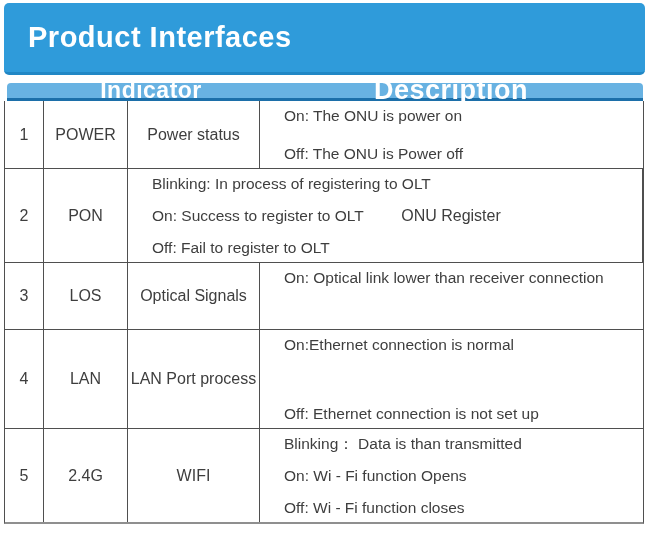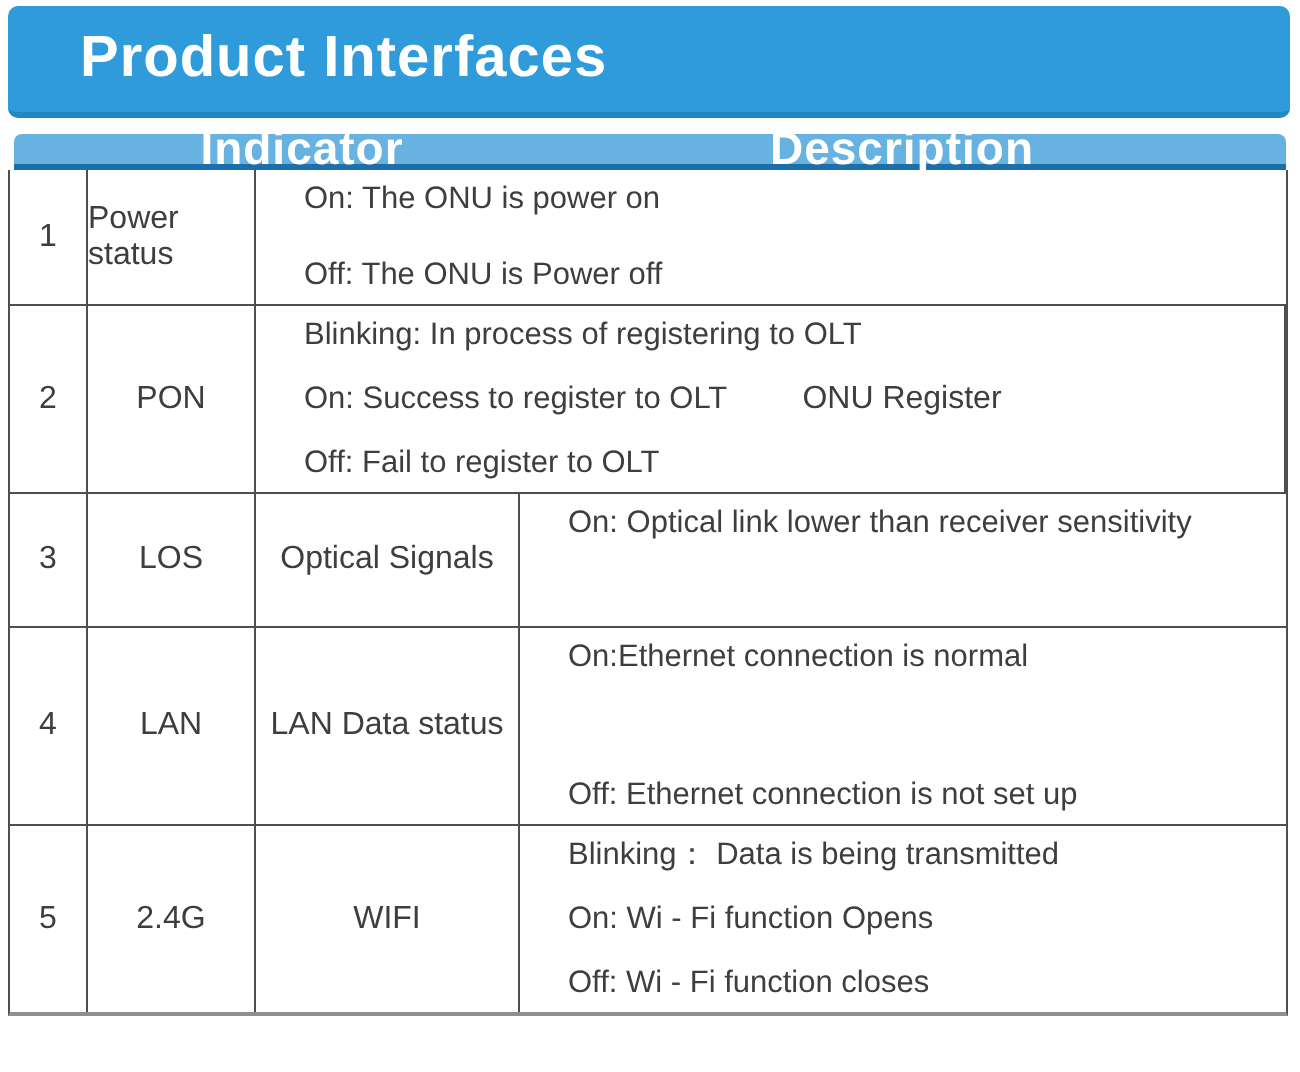--- a/index.html
+++ b/index.html
@@ -11,27 +11,27 @@
     --grid_line:#4F4F4F;
     --table_bottom:#8F8F8F;
     --white:#FFFFFF;
   }
   *{box-sizing:border-box;margin:0;padding:0;}
   html,body{width:650px;height:536px;background:#fff;overflow:hidden;}
   body{font-family:"Liberation Sans","DejaVu Sans",sans-serif;color:var(--text);}
 
   .title-bar{
     margin:3px 5px 0 4px;
-    height:56px;
+    height:72px;
     background:var(--title_bg);
     border-bottom:3px solid var(--title_edge);
     border-radius:5px;
     display:flex;
     align-items:center;
-    padding-left:36px;
+    padding-left:24px;
   }
   .title-bar span{
     color:var(--white);
     font-size:29px;
     font-weight:bold;
     letter-spacing:0.5px;
   }
 
   .header-bar{
     margin:8px 7px 0 7px;
@@ -48,21 +48,21 @@
     text-align:center;
     color:var(--white);
     font-size:23px;
     font-weight:bold;
     letter-spacing:0.5px;
   }
   .hdr-desc{
     flex:1;
     text-align:center;
     color:var(--white);
-    font-size:23px;
+    font-size:27px;
     font-weight:bold;
     letter-spacing:0.5px;
   }
 
   .grid-table{
     margin:0 6px 0 4px;
     border-left:1.5px solid var(--grid_line);
     border-right:1.5px solid var(--grid_line);
     border-bottom:2px solid var(--table_bottom);
   }
@@ -110,20 +110,21 @@
 
   <div class="header-bar">
     <span class="hdr-ind">Indicator</span>
     <span class="hdr-desc">Description</span>
   </div>
 
   <div class="grid-table">
 
     <div class="row h68">
       <div class="cell">1</div>
+      <div class="cell">POWER</div>
       <div class="cell">Power status</div>
       <div class="cell desc">
         <div class="line">On: The ONU is power on</div>
         <div class="line">Off: The ONU is Power off</div>
       </div>
     </div>
 
     <div class="row h94">
       <div class="cell">2</div>
       <div class="cell">PON</div>
@@ -133,39 +134,39 @@
         <div class="line">Off: Fail to register to OLT</div>
       </div>
       <div class="cell">ONU Register</div>
     </div>
 
     <div class="row h67">
       <div class="cell">3</div>
       <div class="cell">LOS</div>
       <div class="cell">Optical Signals</div>
       <div class="cell desc">
-        <div class="line">On: Optical link lower than receiver sensitivity</div>
+        <div class="line">On: Optical link lower than receiver connection</div>
       </div>
     </div>
 
     <div class="row h99">
       <div class="cell">4</div>
       <div class="cell">LAN</div>
-      <div class="cell">LAN Data status</div>
+      <div class="cell">LAN Port process</div>
       <div class="cell desc">
         <div class="line">On:Ethernet connection is normal</div>
         <div class="line">Off: Ethernet connection is not set up</div>
       </div>
     </div>
 
     <div class="row h93">
       <div class="cell">5</div>
       <div class="cell">2.4G</div>
       <div class="cell">WIFI</div>
       <div class="cell desc">
-        <div class="line">Blinking： Data is being transmitted</div>
+        <div class="line">Blinking： Data is than transmitted</div>
         <div class="line">On: Wi - Fi function Opens</div>
         <div class="line">Off: Wi - Fi function closes</div>
       </div>
     </div>
 
   </div>
 </div>
 
 </body></html>

